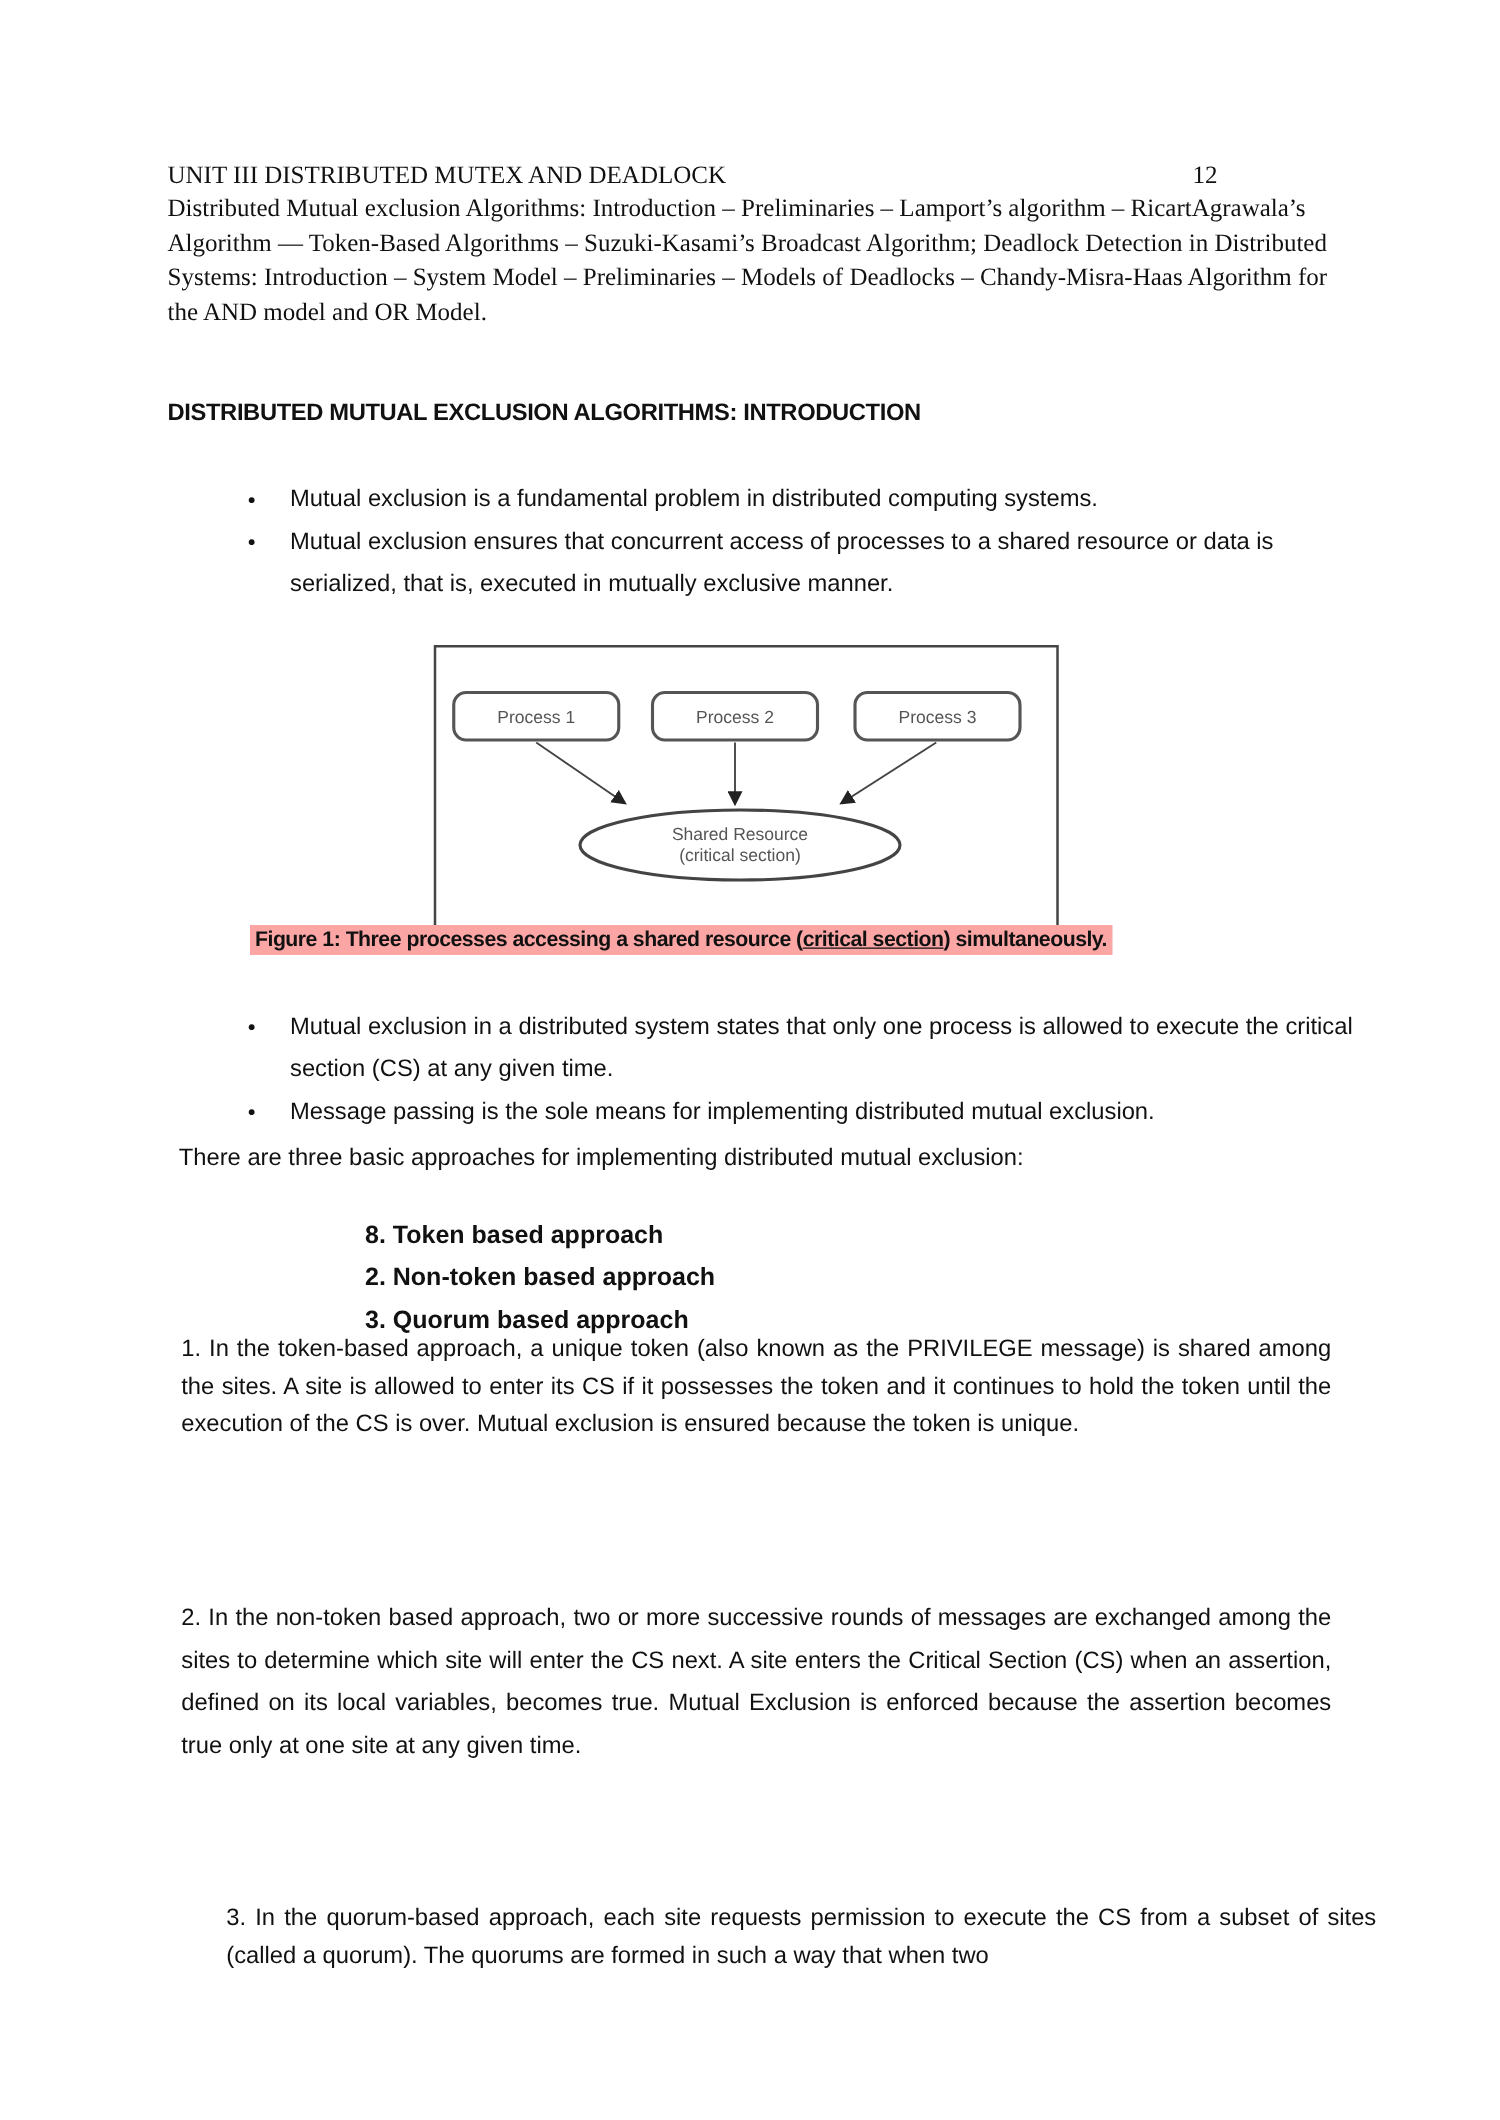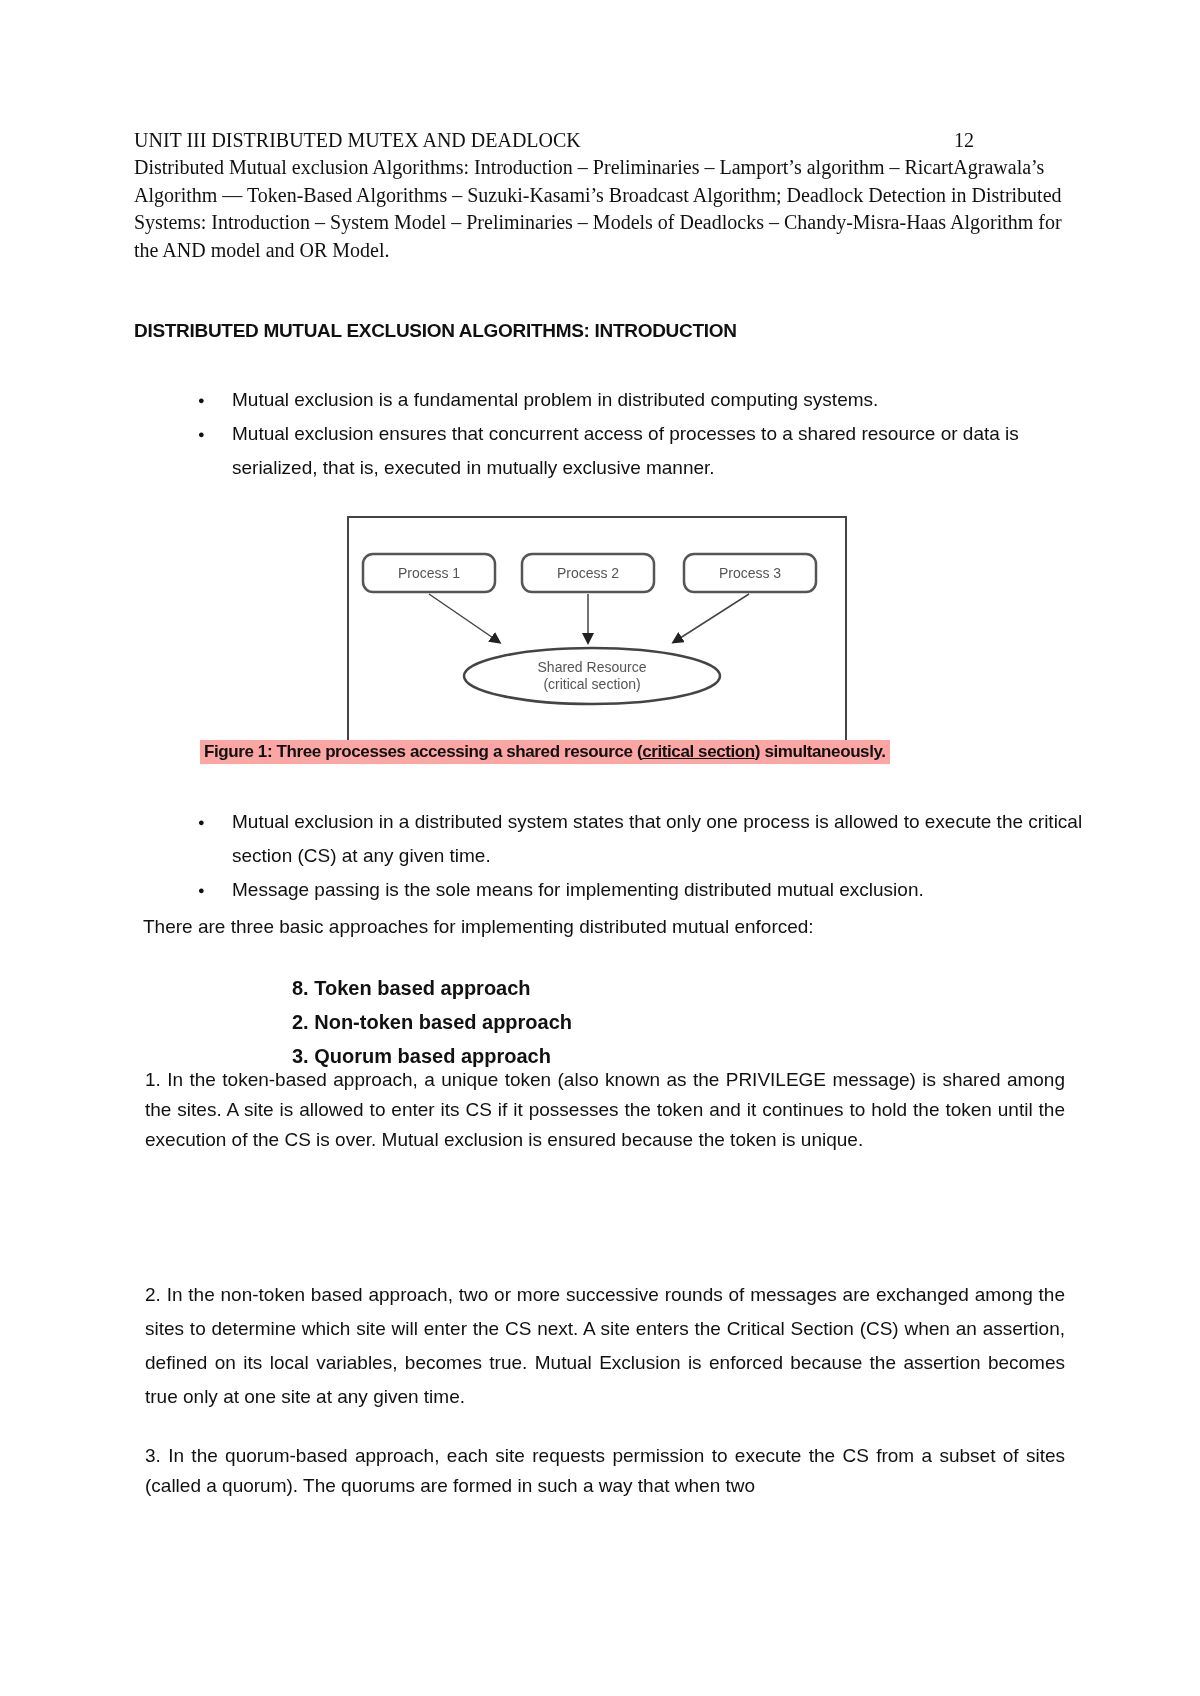--- a/index.html
+++ b/index.html
@@ -17,21 +17,21 @@
   .b1 { left: 134px; top: 369px; width: 940px; }
   .b2 { left: 134px; top: 791px; width: 940px; }
   .figure { left: 347px; top: 486px; width: 500px; height: 228px; border: 2px solid #444; box-sizing: border-box; margin-top: 30px; }
   .caption { left: 200px; top: 740px; font-size: 17px; font-weight: bold; background: #fca5a5; padding: 2px 4px; letter-spacing: -0.4px; }
   .caption u { text-decoration: underline; }
   .intro { left: 143px; top: 916px; font-size: 19px; }
   ol.approaches { margin: 0; padding: 0; list-style: none; left: 292px; top: 971px; font-weight: bold; font-size: 20px; line-height: 34px; }
   .para { left: 145px; width: 920px; font-size: 19px; text-align: justify; text-align-last: left; }
   .p1 { top: 1065px; line-height: 30px; }
   .p2 { top: 1278px; line-height: 34px; }
-  .p3 { top: 1441px; line-height: 30px; }
+  .p3 { top: 1520px; line-height: 30px; margin-left: 36px; }
   b { font-weight: normal; }
 </style>
 </head>
 <body>
 
 <div class="abs unit-head serif">
   <span>UNIT III DISTRIBUTED MUTEX AND DEADLOCK</span>
   <span class="num">12</span>
 </div>
 
@@ -76,21 +76,21 @@
 
 <div class="abs caption sans">
   <span>Figure 1: Three processes accessing a shared resource (</span><u>critical section</u><span>) simultaneously.</span>
 </div>
 
 <ul class="abs bullets b2 sans">
   <li>Mutual exclusion in a distributed system states that only one process is allowed to execute the critical section (CS) at any given time.</li>
   <li>Message passing is the sole means for implementing distributed mutual exclusion.</li>
 </ul>
 
-<div class="abs intro sans">There are three basic approaches for implementing distributed mutual enforced:</div>
+<div class="abs intro sans">There are three basic approaches for implementing distributed mutual exclusion:</div>
 
 <ol class="abs approaches sans">
   <li>8. Token based approach</li>
   <li>2. Non-token based approach</li>
   <li>3. Quorum based approach</li>
 </ol>
 
 <div class="abs para p1 sans">
   <span>1. In the </span><b>token-based approach</b><span>, a unique token (also known as the PRIVILEGE message) is shared among the sites. A site is allowed to enter its CS if it possesses the token and it continues to hold the token until the execution of the CS is over. Mutual exclusion is ensured because the token is unique.</span>
 </div>

